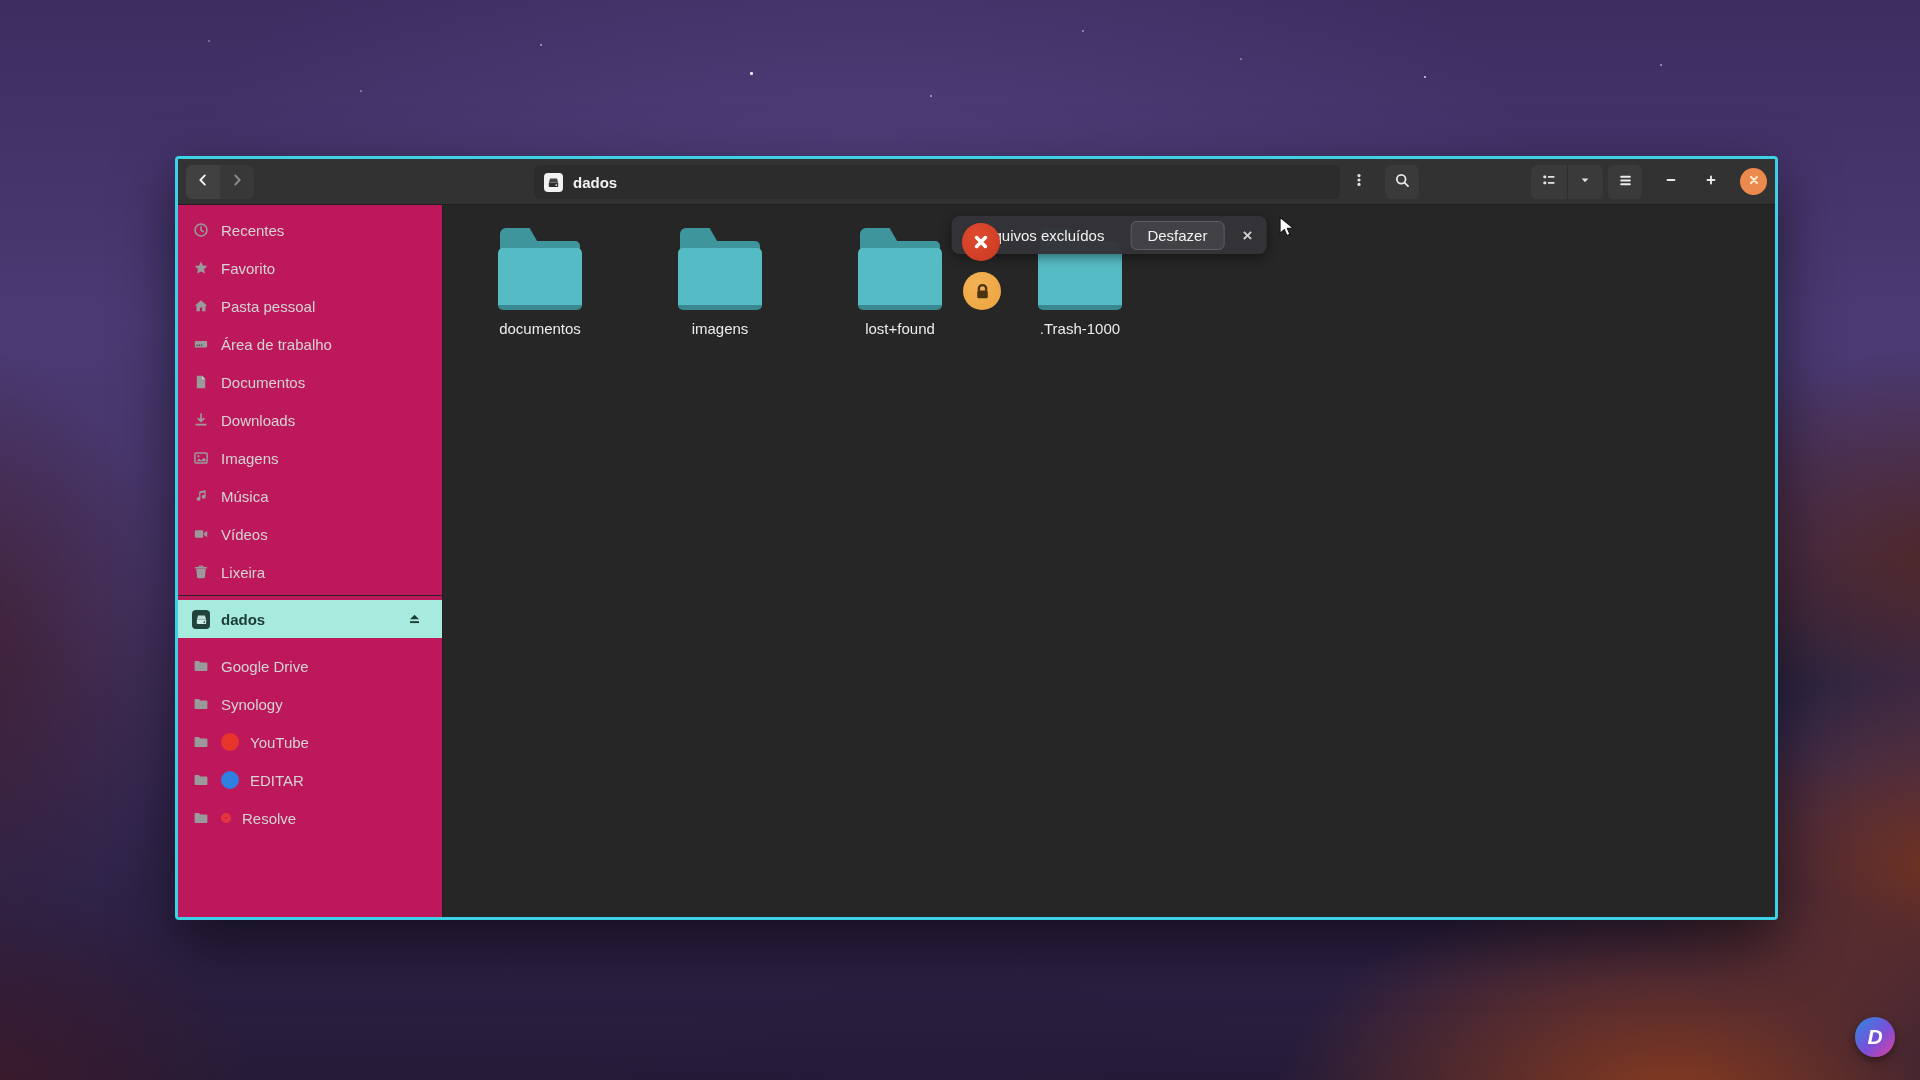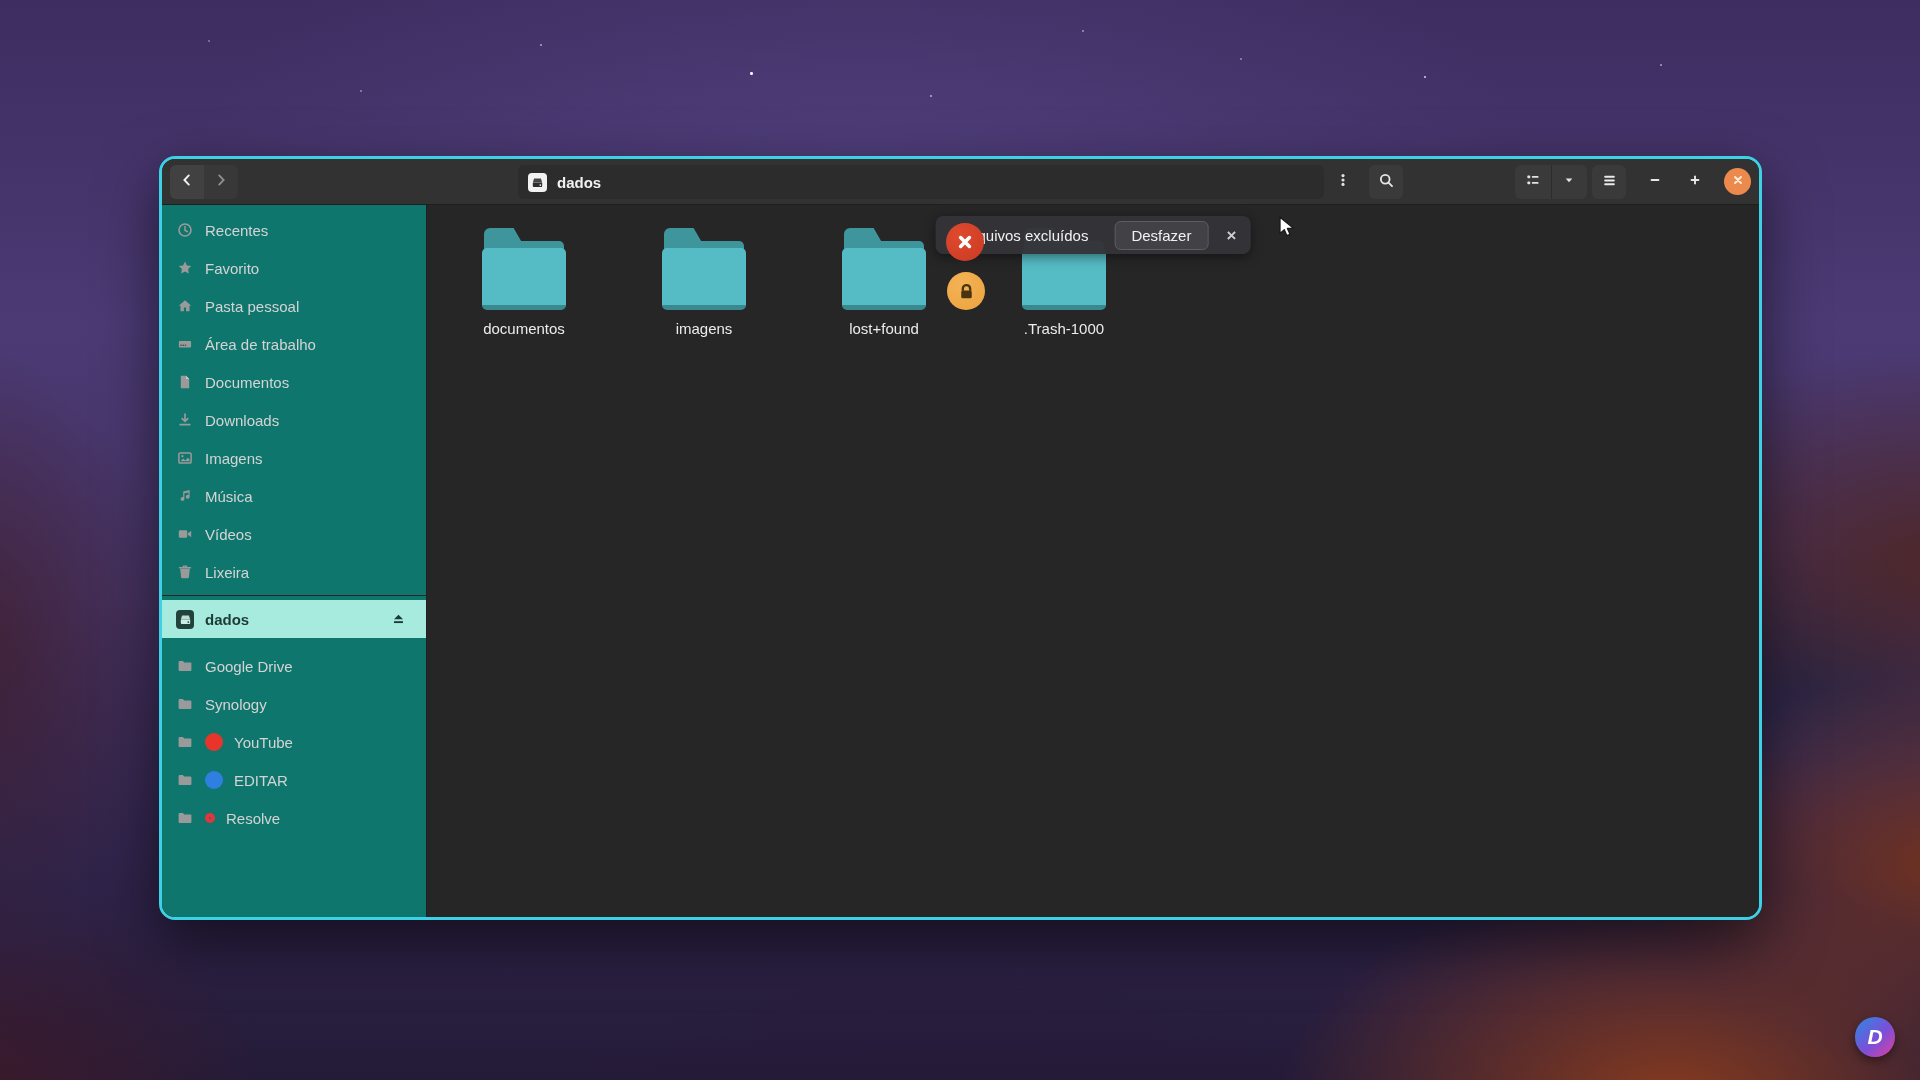--- a/index.html
+++ b/index.html
@@ -15,22 +15,22 @@
       radial-gradient(270px 190px at 94% 63%, rgba(30,36,74,.8), transparent 72%),
       radial-gradient(430px 320px at -2% 102%, rgba(66,26,40,.85), transparent 70%),
       radial-gradient(310px 430px at -2% 60%, rgba(64,26,34,.7), transparent 70%),
       radial-gradient(640px 280px at 50% 110%, rgba(38,25,56,.95), transparent 76%),
       radial-gradient(980px 540px at 45% 20%, rgba(92,74,142,.5), transparent 70%),
       linear-gradient(180deg,#3e2d60 0%,#4b3a74 30%,#453466 55%,#33264f 76%,#241b38 100%);
   }
   .star { position:absolute; border-radius:50%; background:#fff; }
 
   
-  .window { position:absolute; left:159px; top:156px; width:1603px; height:764px;
-    border:3px solid var(--accent,#3cd1e4); border-radius:16px; background:#262626;
+  .window { position:absolute; left:175px; top:156px; width:1603px; height:764px;
+    border:3px solid var(--accent,#3cd1e4); border-radius:4px; background:#262626;
     box-shadow:0 22px 60px rgba(0,0,0,.55); overflow:hidden; }
 
   .titlebar { position:relative; height:46px; background:#323232;
     border-bottom:1px solid #1e1e1e; }
   .navbtns { position:absolute; left:8px; top:6px; display:flex; }
   .navbtn { width:34px; height:34px; display:flex; align-items:center; justify-content:center; }
   .navbtn.back { background:#414141; border-radius:6px 0 0 6px; }
   .navbtn.fwd  { background:#383838; border-radius:0 6px 6px 0; }
 
   .path-pill { position:absolute; left:356px; top:6px; width:806px; height:34px;
@@ -52,21 +52,21 @@
   .viewpair > div:first-child { border-right:1px solid #2d2d2d; }
   .btn-menu   { left:1430px; width:34px; background:#3a3a3a; }
   .btn-min    { left:1479px; width:28px; }
   .btn-max    { left:1519px; width:28px; }
   .btn-close  { left:1562px; top:9px; width:27px; height:27px; border-radius:50%;
     background:var(--closebg,#ec8a4d); display:flex; align-items:center; justify-content:center; }
 
   .content { display:flex; height:714px; }
 
   
-  .sidebar { width:265px; background:#0f766e; border-right:1px solid #202020;
+  .sidebar { width:265px; background:#be185d; border-right:1px solid #202020;
     padding-top:6px; overflow:hidden; }
   .srow { height:38px; display:flex; align-items:center; padding-left:14px;
     font-size:15px; color:#d4d4d4; }
   .srow .icn { width:18px; height:18px; display:flex; align-items:center;
     justify-content:center; margin-right:11px; flex:none; }
   .srow.sel { background:var(--selbg,#a7ebdf); color:var(--selfg,#1d3b35); font-weight:bold; }
   .srow.grp { margin-top:9px; }
   .sdivider { height:1px; background:#262626; margin:4px 0; }
   .emb { width:18px; height:18px; border-radius:50%; margin-right:11px; flex:none; }
   .emb.ring { width:10px; height:10px; border:4px solid var(--resolve,#e5343b);

